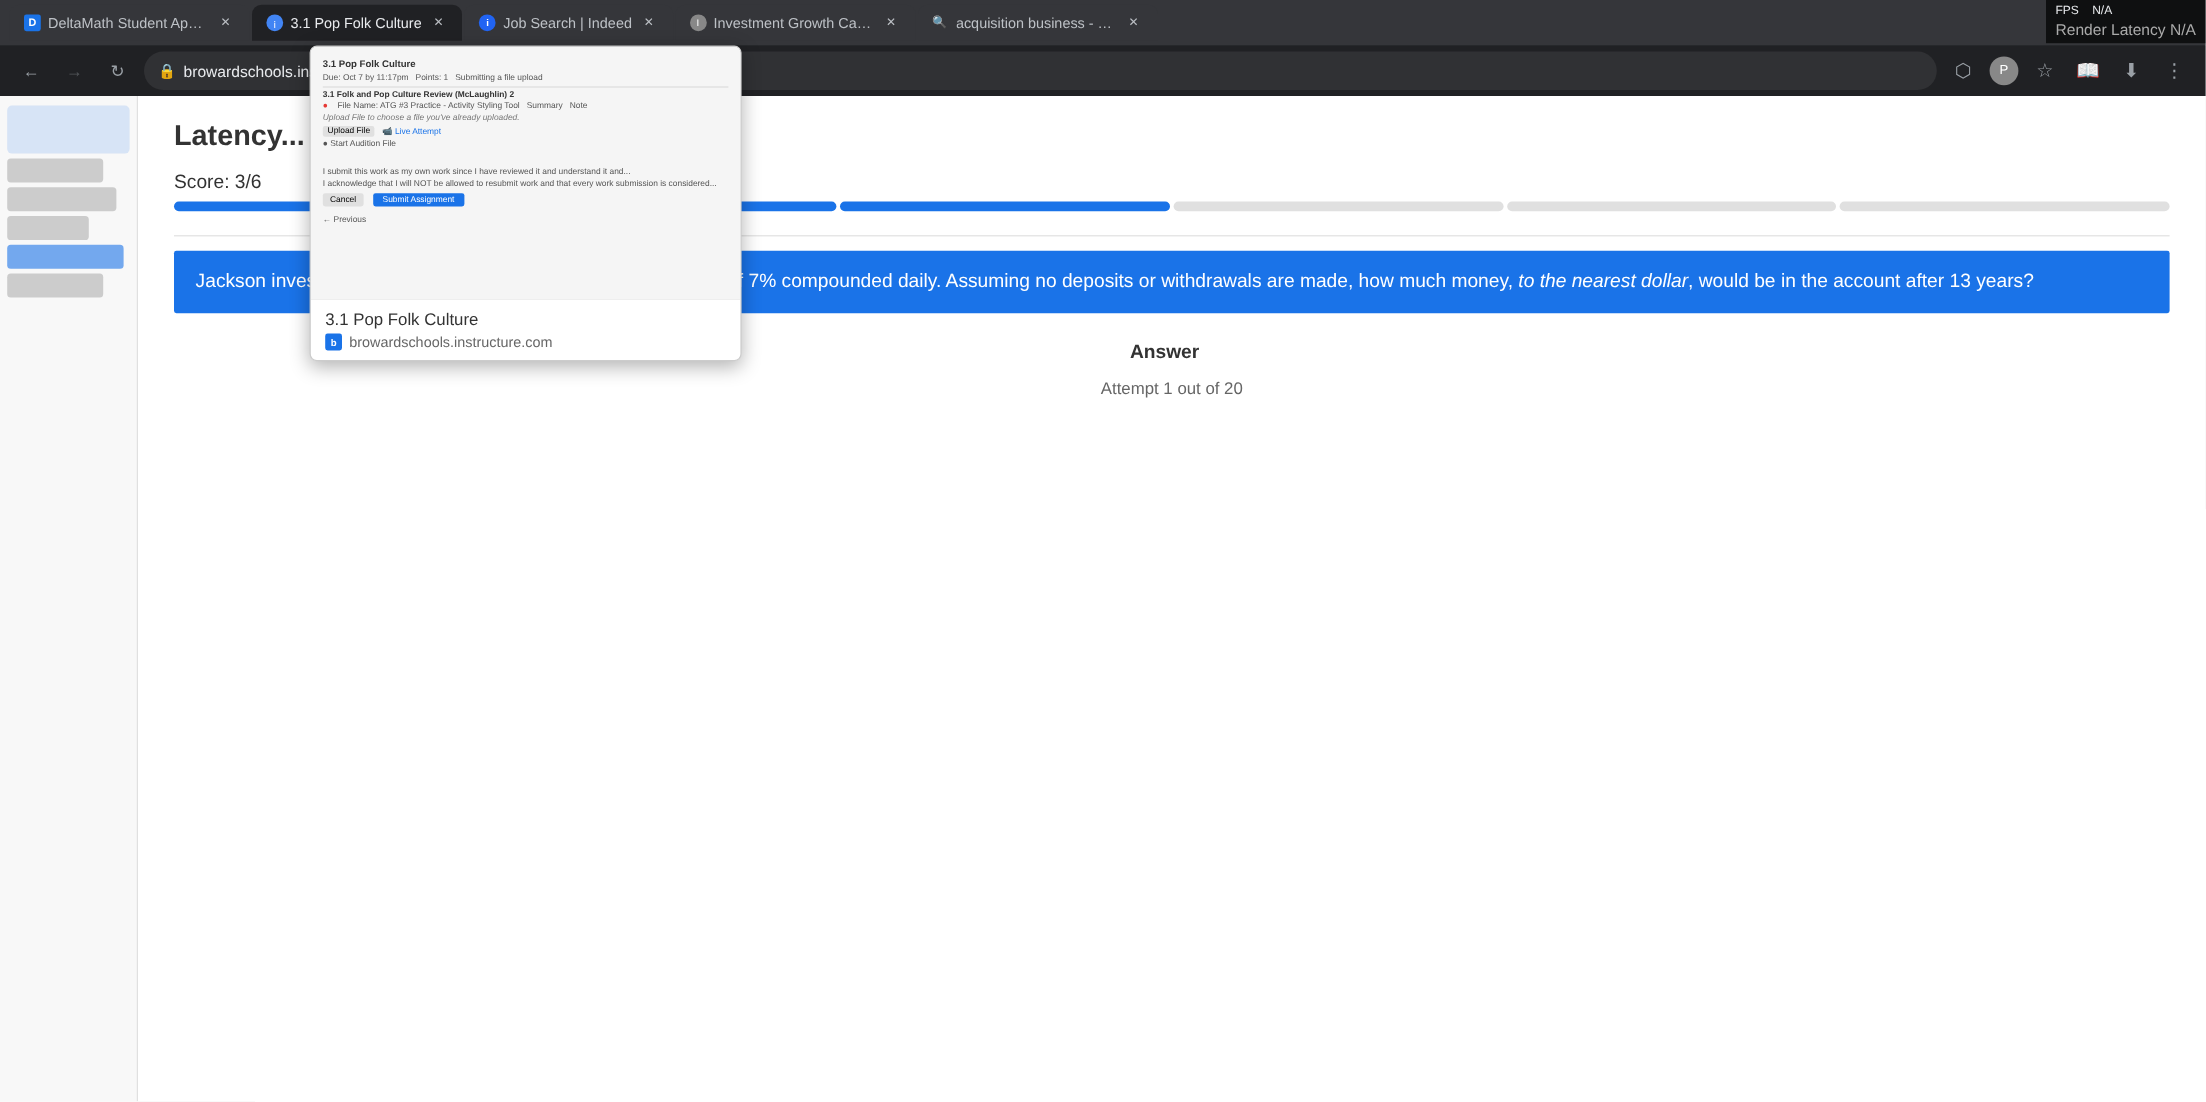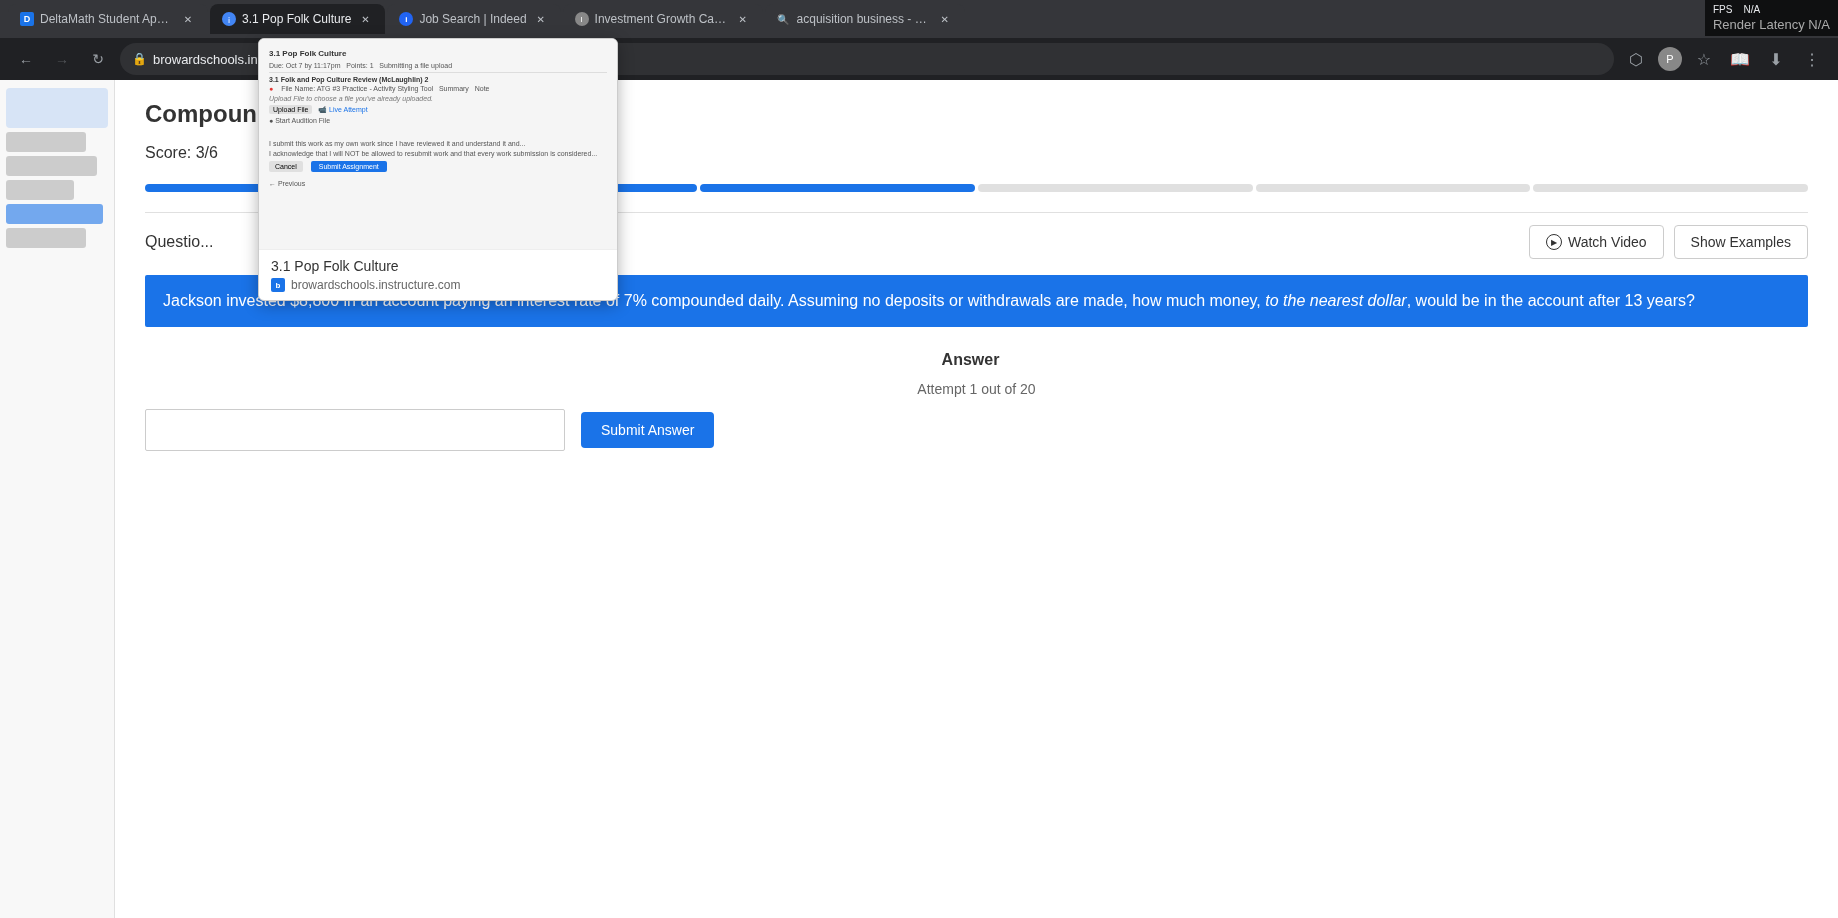--- a/index.html
+++ b/index.html
@@ -171,21 +171,21 @@
       margin-bottom: 16px;
     }
 
     .score-bar-section {
       margin-bottom: 20px;
     }
 
     .score-text {
       font-size: 16px;
       color: #333;
-      margin-bottom: 22px;
+      margin-bottom: 6px;
     }
 
     .divider-line {
       width: 100%;
       height: 1px;
       background: #e0e0e0;
       margin: 12px 0;
     }
 
     
@@ -468,63 +468,43 @@
     <div style="height:20px; background:#ccc; margin:4px 6px; border-radius:3px; width:70%;"></div>
     <div style="height:20px; background:#ccc; margin:4px 6px; border-radius:3px; width:80%;"></div>
     <div style="height:20px; background:#ccc; margin:4px 6px; border-radius:3px; width:60%;"></div>
     <div style="height:20px; background:#1a73e8; margin:4px 6px; border-radius:3px; width:85%; opacity:0.6;"></div>
     <div style="height:20px; background:#ccc; margin:4px 6px; border-radius:3px; width:70%;"></div>
   </div>
 
   <div class="main-area">
 
     <div class="page-title">
-      <span>Compoun</span><span>...</span>
+      <span>Latency</span><span>...</span>
     </div>
 
     <div class="score-bar-section">
       <div class="score-text">Score: 3/6</div>
       <div style="width:100%; display:flex; gap:3px; margin-top:4px;">
         <div style="flex:1; height:8px; background:#1a73e8; border-radius:4px;"></div>
         <div style="flex:1; height:8px; background:#1a73e8; border-radius:4px;"></div>
         <div style="flex:1; height:8px; background:#1a73e8; border-radius:4px;"></div>
         <div style="flex:1; height:8px; background:#e0e0e0; border-radius:4px;"></div>
         <div style="flex:1; height:8px; background:#e0e0e0; border-radius:4px;"></div>
         <div style="flex:1; height:8px; background:#e0e0e0; border-radius:4px;"></div>
       </div>
     </div>
 
     <div class="divider-line"></div>
 
-    <div class="question-header">
-      <div class="question-label">
-        <span>Questio</span><span>...</span>
-      </div>
-      <div class="action-buttons">
-        <button class="watch-video-btn">
-          <span style="width:16px;height:16px;border:1px solid #333;border-radius:50%;display:flex;align-items:center;justify-content:center;font-size:8px;">▶</span>
-          <span>Watch Video</span>
-        </button>
-        <button class="show-examples-btn">
-          <span>Show Examples</span>
-        </button>
-      </div>
-    </div>
 
     <div class="question-text">
       <span>Jackson invested $8,800 in an account paying an interest rate of 7% compounded daily. Assuming no deposits or withdrawals are made, how much money, <em>to the nearest dollar</em>, would be in the account after 13 years?</span>
     </div>
 
     <div class="answer-section">
       <div style="display:flex; align-items:center; gap:12px; margin-bottom:12px;flex-direction:column;">
         <span class="answer-label">Answer</span>
         <span class="attempt-text">Attempt 1 out of 20</span>
       </div>
-      <div class="answer-row">
-        <input class="answer-input" type="text" placeholder="" style="">
-        <button class="submit-btn">
-          <span>Submit Answer</span>
-        </button>
-      </div>
     </div>
 
   </div>
 </div>
 
 </body></html>

